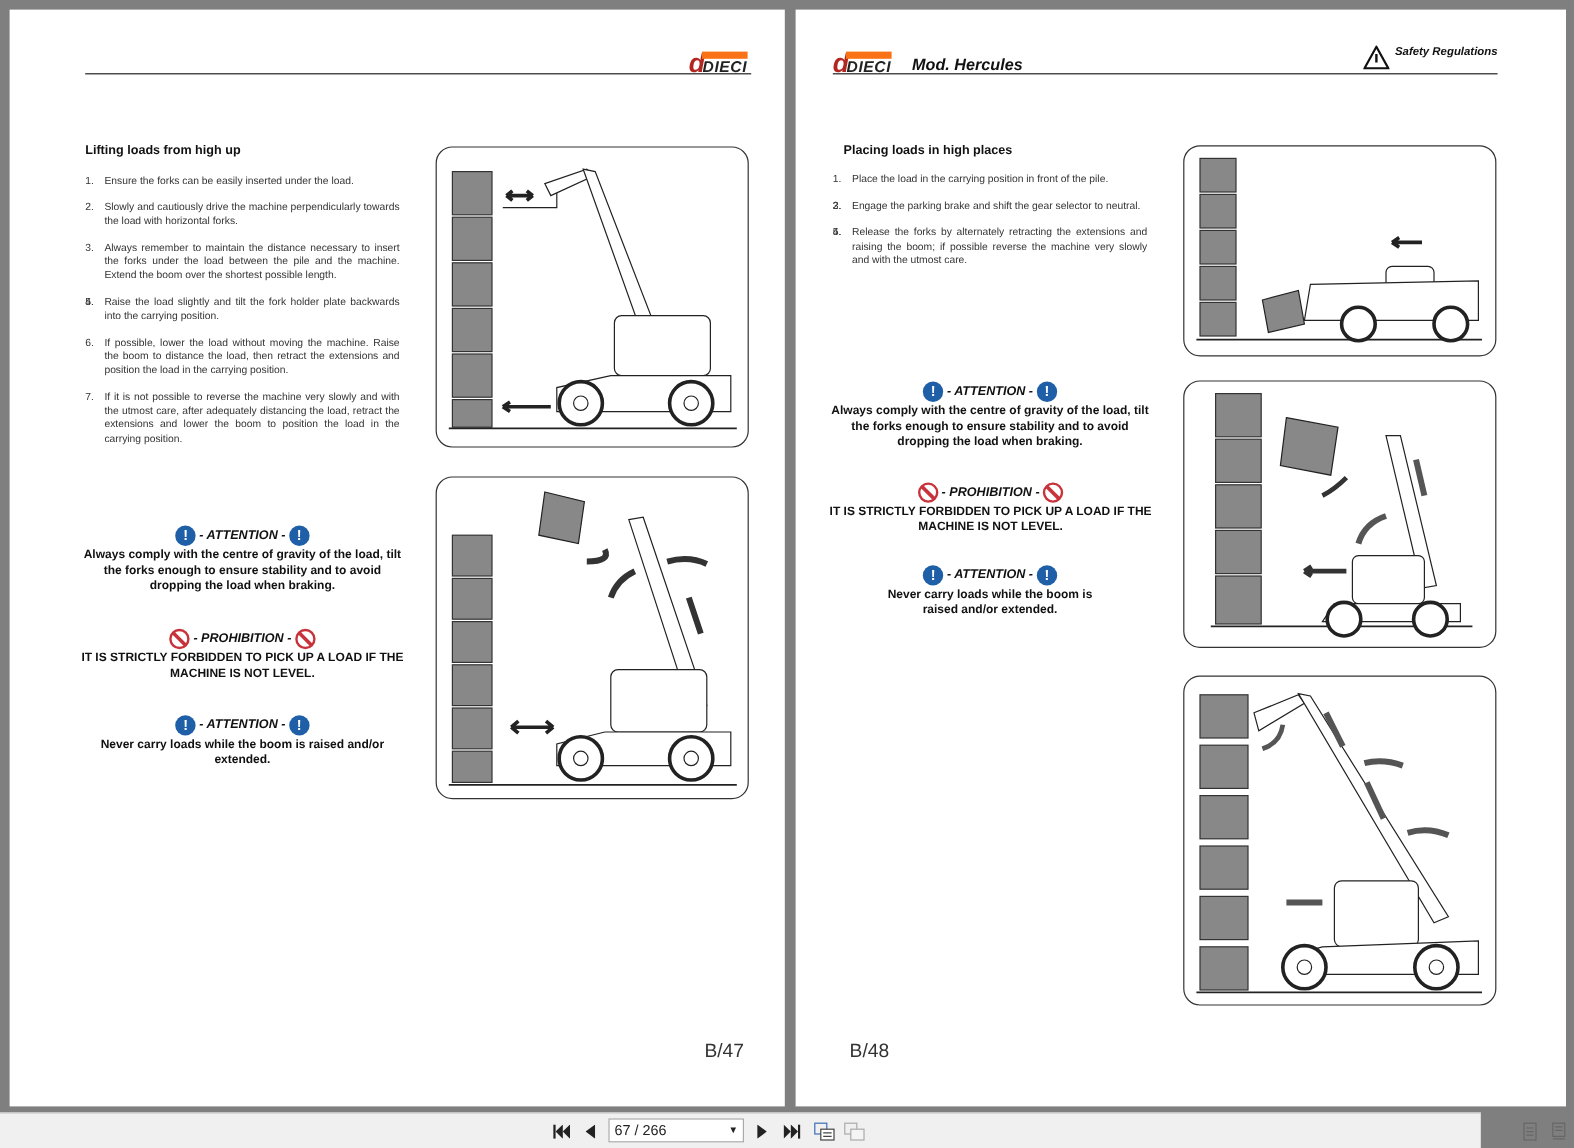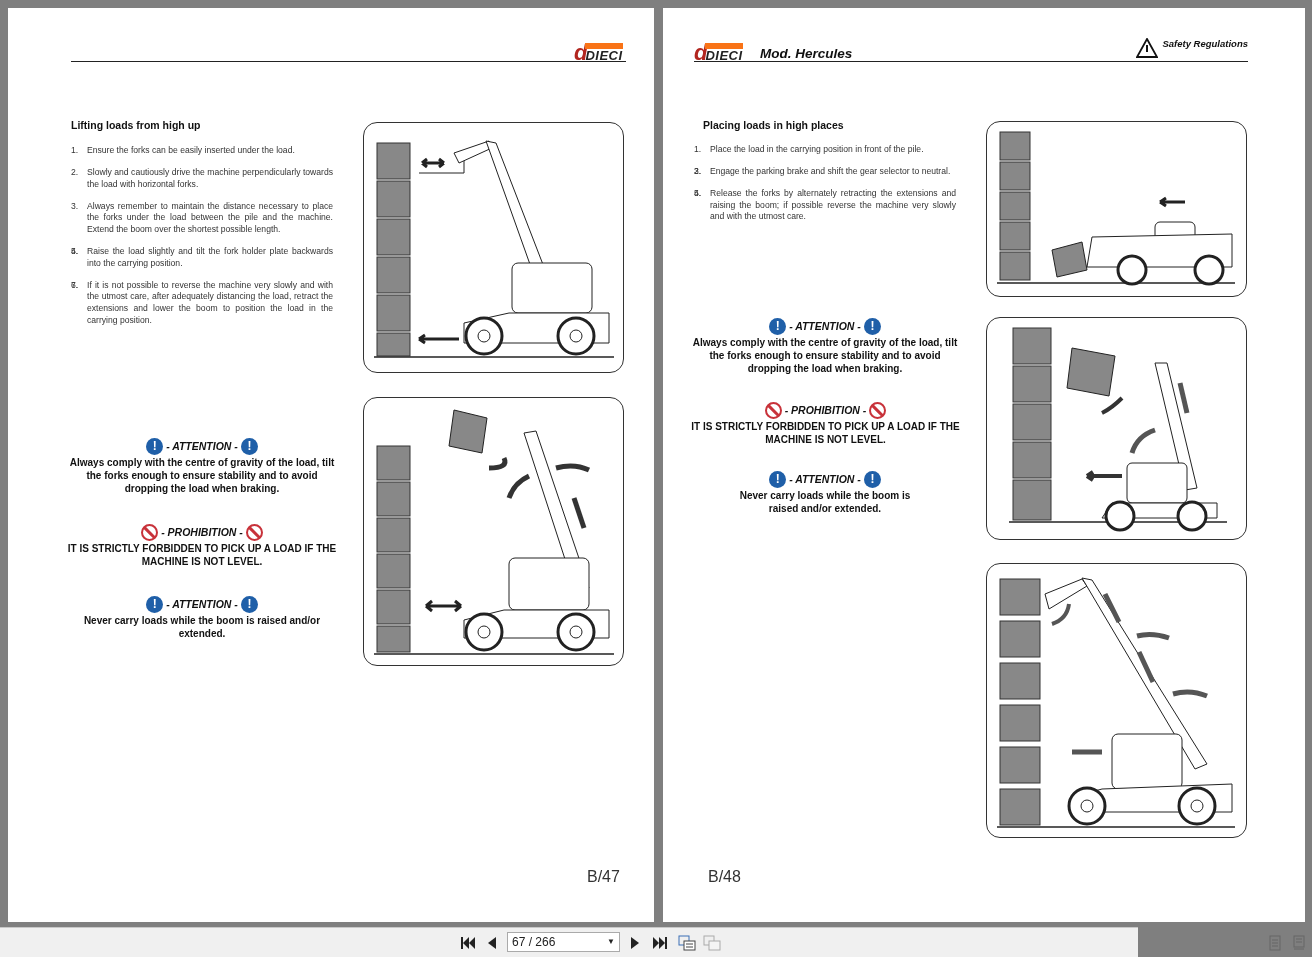--- a/index.html
+++ b/index.html
@@ -58,21 +58,21 @@
   }
   .figure {
     position: absolute; border: 1.5px solid #333; border-radius: 14px; background: #fff;
     overflow: hidden;
   }
   .figure svg { position: absolute; left: 0; top: 0; }
   .page-num { position: absolute; top: 860px; font-size: 16px; color: #333; }
 
   
   .toolbar {
-    position: absolute; left: 0; top: 927px; width: 1138px; height: 30px;
+    position: absolute; left: 0; top: 927px; width: 1234px; height: 30px;
     background: #f0f0f0; border-top: 1px solid #c8c8c8;
   }
   .tb-btn {
     position: absolute; top: 6px; height: 18px; display: flex; align-items: center; justify-content: center;
     color: #222; font-size: 13px;
   }
   .page-select {
     position: absolute; left: 507px; top: 4px; width: 113px; height: 20px;
     background: #fff; border: 1px solid #aaa; box-sizing: border-box;
     font-size: 12px; line-height: 18px; padding-left: 4px; color: #222;
@@ -87,24 +87,24 @@
     <span class="d">d</span>
     <span class="name">DIECI</span>
   </div>
   <div class="hdr-line" style="left:63px; width:555px;"></div>
 
   <div class="section-title" style="left:63px; top:111px;">Lifting loads from high up</div>
 
   <ol class="steps" style="left:63px; top:137px; width:262px;">
     <li><span class="num">1.</span><span>Ensure the forks can be easily inserted under the load.</span></li>
     <li><span class="num">2.</span><span>Slowly and cautiously drive the machine perpendicularly towards the load with horizontal forks.</span></li>
-    <li><span class="num">3.</span><span>Always remember to maintain the distance necessary to place the forks under the load between the pile and the machine. Extend the boom over the shortest possible length.</span></li>
+    <li><span class="num">3.</span><span>Always remember to maintain the distance necessary to insert the forks under the load between the pile and the machine. Extend the boom over the shortest possible length.</span></li>
     <li><span class="num">4.</span></li>
     <li><span class="num">5.</span><span>Raise the load slightly and tilt the fork holder plate backwards into the carrying position.</span></li>
-    <li><span class="num">6.</span></li>
+    <li><span class="num">6.</span><span>If possible, lower the load without moving the machine. Raise the boom to distance the load, then retract the extensions and position the load in the carrying position.</span></li>
     <li><span class="num">7.</span><span>If it is not possible to reverse the machine very slowly and with the utmost care, after adequately distancing the load, retract the extensions and lower the boom to position the load in the carrying position.</span></li>
   </ol>
 
   <div class="notice" style="left:60px; top:428px; width:268px;">
     <div class="head">
         <span class="ic-att">!</span>
         <span>- ATTENTION -</span>
         <span class="ic-att">!</span>
       </div>
     <div class="body">Always comply with the centre of gravity of the load, tilt the forks enough to ensure stability and to avoid dropping the load when braking.</div>

